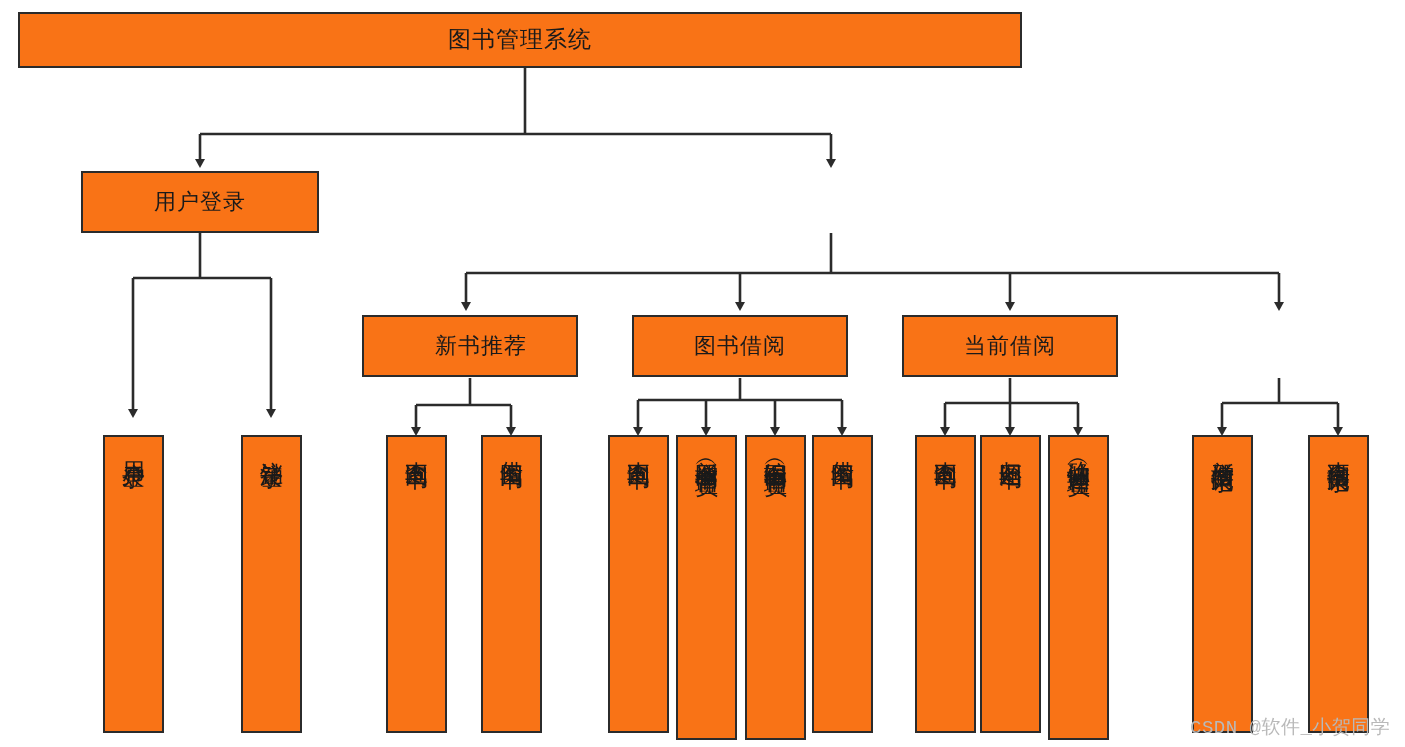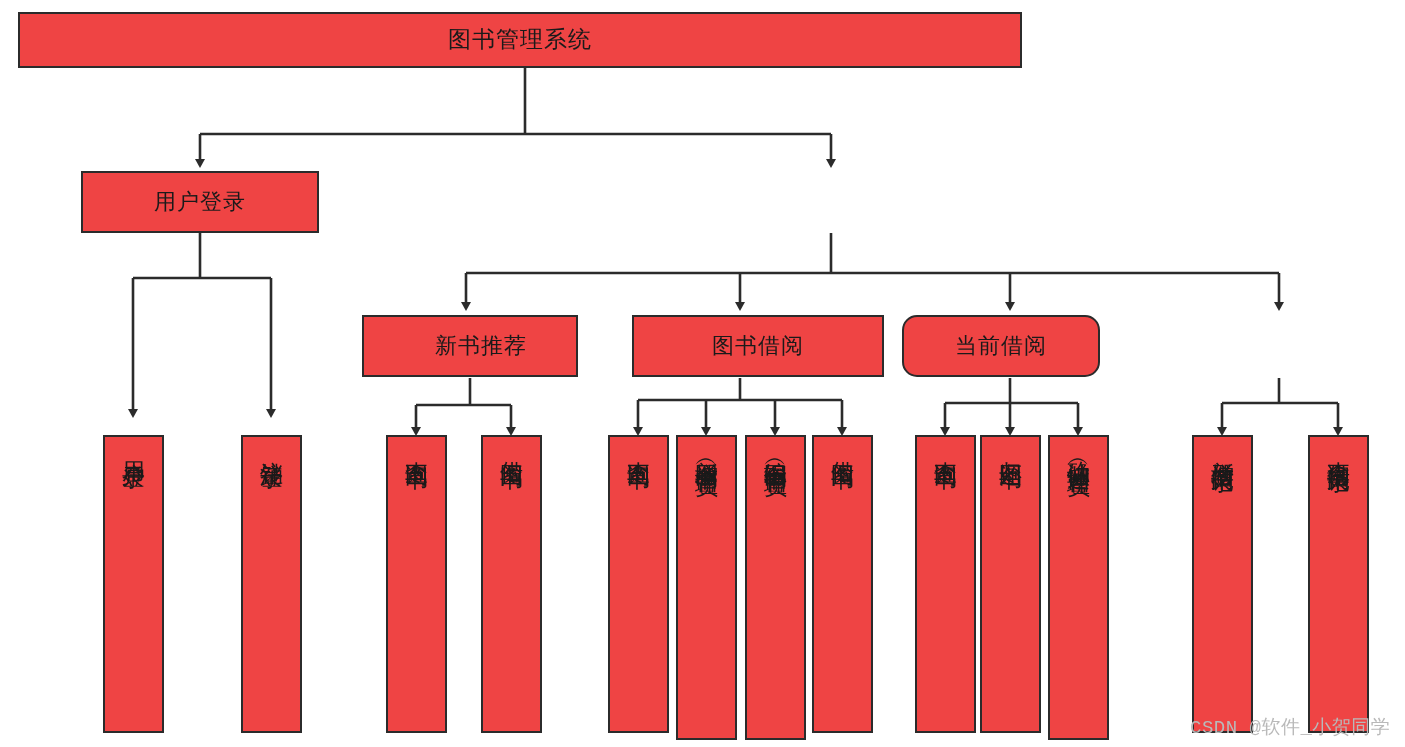--- a/index.html
+++ b/index.html
@@ -23,21 +23,21 @@
     left: 0;
     top: 0;
     width: 1405px;
     height: 747px;
     pointer-events: none;
   }
   .node {
     position: absolute;
     box-sizing: border-box;
     border: 2px solid #2b2b2b;
-    background: #ef4444;
+    background: #f97316;
     display: flex;
     align-items: center;
     justify-content: center;
     color: #1a1a1a;
   }
   
   .node.h .label {
     font-size: 22px;
     line-height: 1.1;
     letter-spacing: 1px;
@@ -127,24 +127,24 @@
     <span class="label">图书管理系统</span>
   </div>
 
   <div class="node h" style="left:81px; top:171px; width:238px; height:62px;">
     <span class="label">用户登录</span>
   </div>
 
   <div class="node h" style="left:362px; top:315px; width:216px; height:62px;padding-left:22px;">
     <span class="label">新书推荐</span>
   </div>
-  <div class="node h" style="left:632px; top:315px; width:252px; height:62px;">
+  <div class="node h" style="left:632px; top:315px; width:216px; height:62px;">
     <span class="label">图书借阅</span>
   </div>
-  <div class="node h" style="left:902px; top:315px; width:198px; height:62px;border-radius:15px;">
+  <div class="node h" style="left:902px; top:315px; width:216px; height:62px;">
     <span class="label">当前借阅</span>
   </div>
 
   <div class="node v" style="left:103px; top:435px; width:61px; height:298px;">
     <span class="label">用户登录</span>
   </div>
   <div class="node v" style="left:241px; top:435px; width:61px; height:298px;">
     <span class="label">注销登录</span>
   </div>
 

